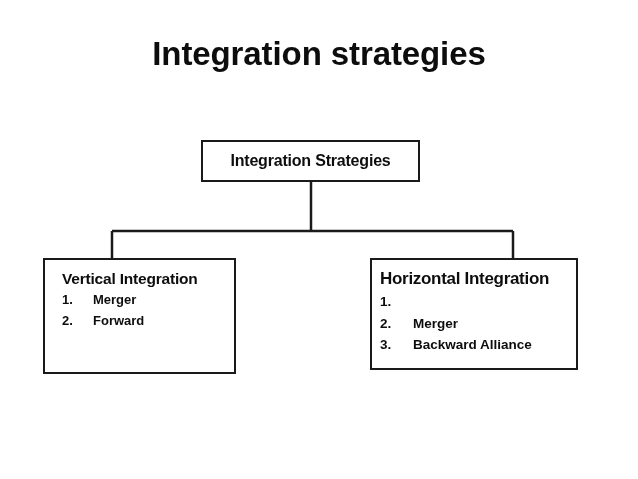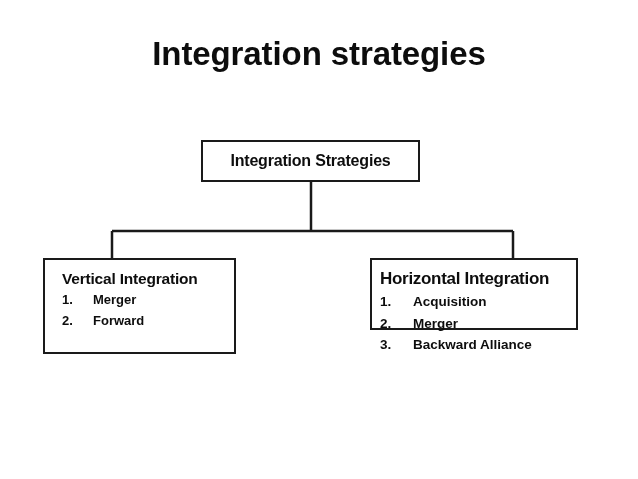--- a/index.html
+++ b/index.html
@@ -74,29 +74,29 @@
     font-weight: bold;
     letter-spacing: -0.2px;
     color: #0d0d0d;
     white-space: nowrap;
   }
 
   .node-left {
     left: 43px;
     top: 258px;
     width: 193px;
-    height: 96px;
+    height: 116px;
     padding: 9px 0 0 17px;
   }
 
   .node-right {
     left: 370px;
     top: 258px;
     width: 208px;
-    height: 72px;
+    height: 112px;
     padding: 8px 0 0 8px;
   }
 
   .node-left .node-title {
     font-size: 15.5px;
     font-weight: bold;
     letter-spacing: -0.2px;
     color: #0d0d0d;
     line-height: 1.25;
     white-space: nowrap;
@@ -166,21 +166,20 @@
         <span class="label">Forward</span>
       </li>
     </ul>
   </div>
 
   <div class="node node-right">
     <div class="node-title">Horizontal Integration</div>
     <ul class="node-list">
       <li>
         <span class="marker">1.</span>
-        <span class="label">Acquisition</span>
       </li>
       <li>
         <span class="marker">2.</span>
         <span class="label">Merger</span>
       </li>
       <li>
         <span class="marker">3.</span>
         <span class="label">Backward Alliance</span>
       </li>
     </ul>

